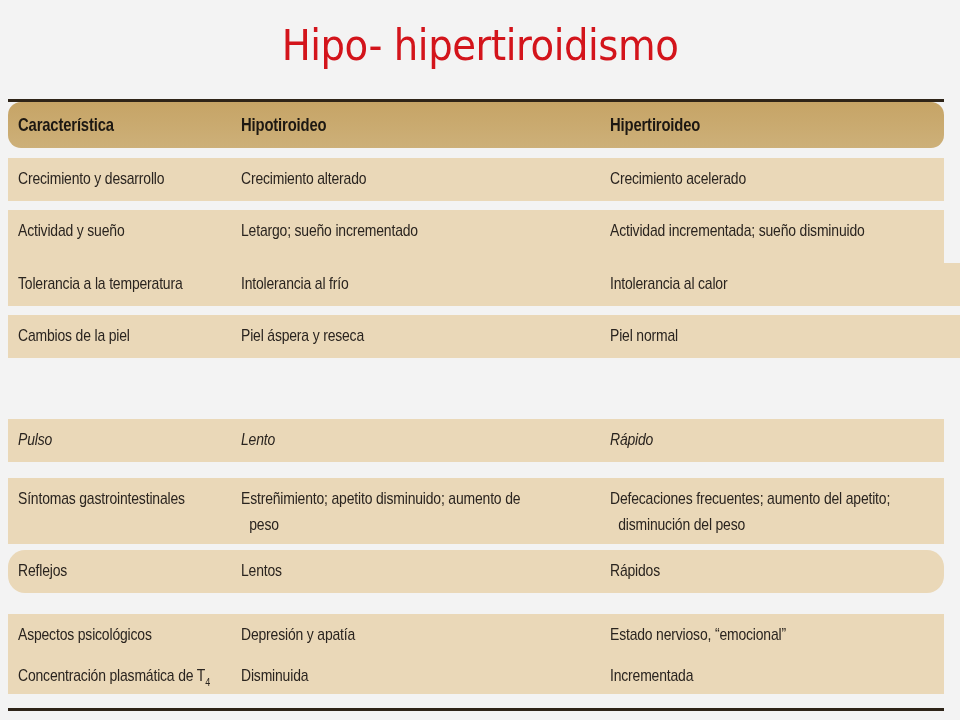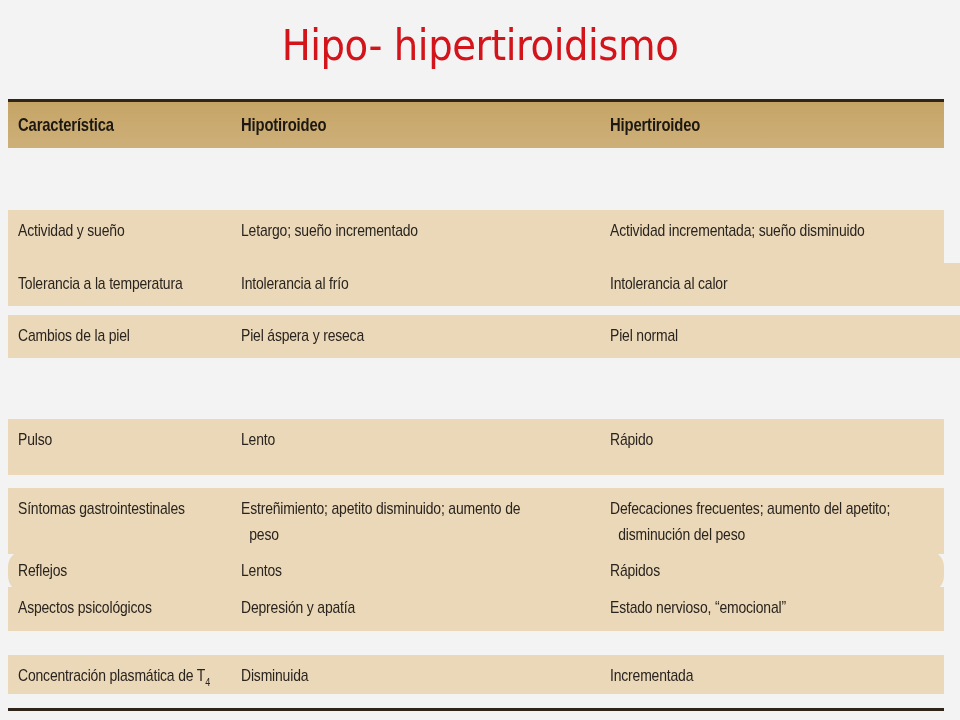--- a/index.html
+++ b/index.html
@@ -36,20 +36,21 @@
     }
     .top-rule {
       height: 3px;
       background: #2e2418;
     }
     .header {
       position: relative;
       height: 46px;
       background: #c9a96c;
       background: linear-gradient(#c6a466, #cdb079);
+      border-radius: 13px;
     }
     .row {
       position: absolute;
       left: 0;
       width: 936px;
       background: #ead8b8;
     }
     .cell {
       position: absolute;
       top: 0;
@@ -95,65 +96,70 @@
 <div class="title">Hipo- hipertiroidismo</div>
 
 <div class="table">
   <div class="top-rule"></div>
   <div class="header">
     <span class="cell c1">Característica</span>
     <span class="cell c2">Hipotiroideo</span>
     <span class="cell c3">Hipertiroideo</span>
   </div>
 
+  <div class="row" style="top:59px;height:43px;">
+    <span class="cell c1">Crecimiento y desarrollo</span>
+    <span class="cell c2">Crecimiento alterado</span>
+    <span class="cell c3">Crecimiento acelerado</span>
+  </div>
 
   <div class="row" style="top:111px;height:60px;">
     <span class="cell c1">Actividad y sueño</span>
     <span class="cell c2">Letargo; sueño incrementado</span>
     <span class="cell c3">Actividad incrementada; sueño disminuido</span>
   </div>
 
   <div class="row" style="top:164px;height:43px;padding-left:32px;">
     <span class="cell c1">Tolerancia a la temperatura</span>
     <span class="cell c2">Intolerancia al frío</span>
     <span class="cell c3">Intolerancia al calor</span>
   </div>
 
   <div class="row" style="top:216px;height:43px;padding-left:36px;">
     <span class="cell c1">Cambios de la piel</span>
     <span class="cell c2">Piel áspera y reseca</span>
     <span class="cell c3">Piel normal</span>
   </div>
 
 
-  <div class="row" style="top:320px;height:56px;">
+  <div class="row" style="top:320px;height:43px;font-style:italic;">
     <span class="cell c1">Pulso</span>
     <span class="cell c2">Lento</span>
     <span class="cell c3">Rápido</span>
   </div>
 
-  <div class="row" style="top:389px;height:66px;">
+  <div class="row" style="top:379px;height:66px;">
     <span class="cell c1">Síntomas gastrointestinales</span>
     <span class="cell c2">
       <span>Estreñimiento; apetito disminuido; aumento de</span>
       <span class="cont">peso</span>
     </span>
     <span class="cell c3">
       <span>Defecaciones frecuentes; aumento del apetito;</span>
       <span class="cont">disminución del peso</span>
     </span>
   </div>
 
   <div class="row" style="top:451px;height:43px;border-radius:17px;">
     <span class="cell c1">Reflejos</span>
     <span class="cell c2">Lentos</span>
     <span class="cell c3">Rápidos</span>
   </div>
 
-  <div class="row" style="top:488px;height:44px;">
+  <div class="row" style="top:515px;height:44px;">
     <span class="cell c1">Aspectos psicológicos</span>
     <span class="cell c2">Depresión y apatía</span>
     <span class="cell c3">Estado nervioso, “emocional”</span>
   </div>
 
   <div class="row" style="top:556px;height:39px;">
     <span class="cell c1"><span>Concentración plasmática de T</span><span class="sub">4</span></span>
     <span class="cell c2">Disminuida</span>
     <span class="cell c3">Incrementada</span>
   </div>

